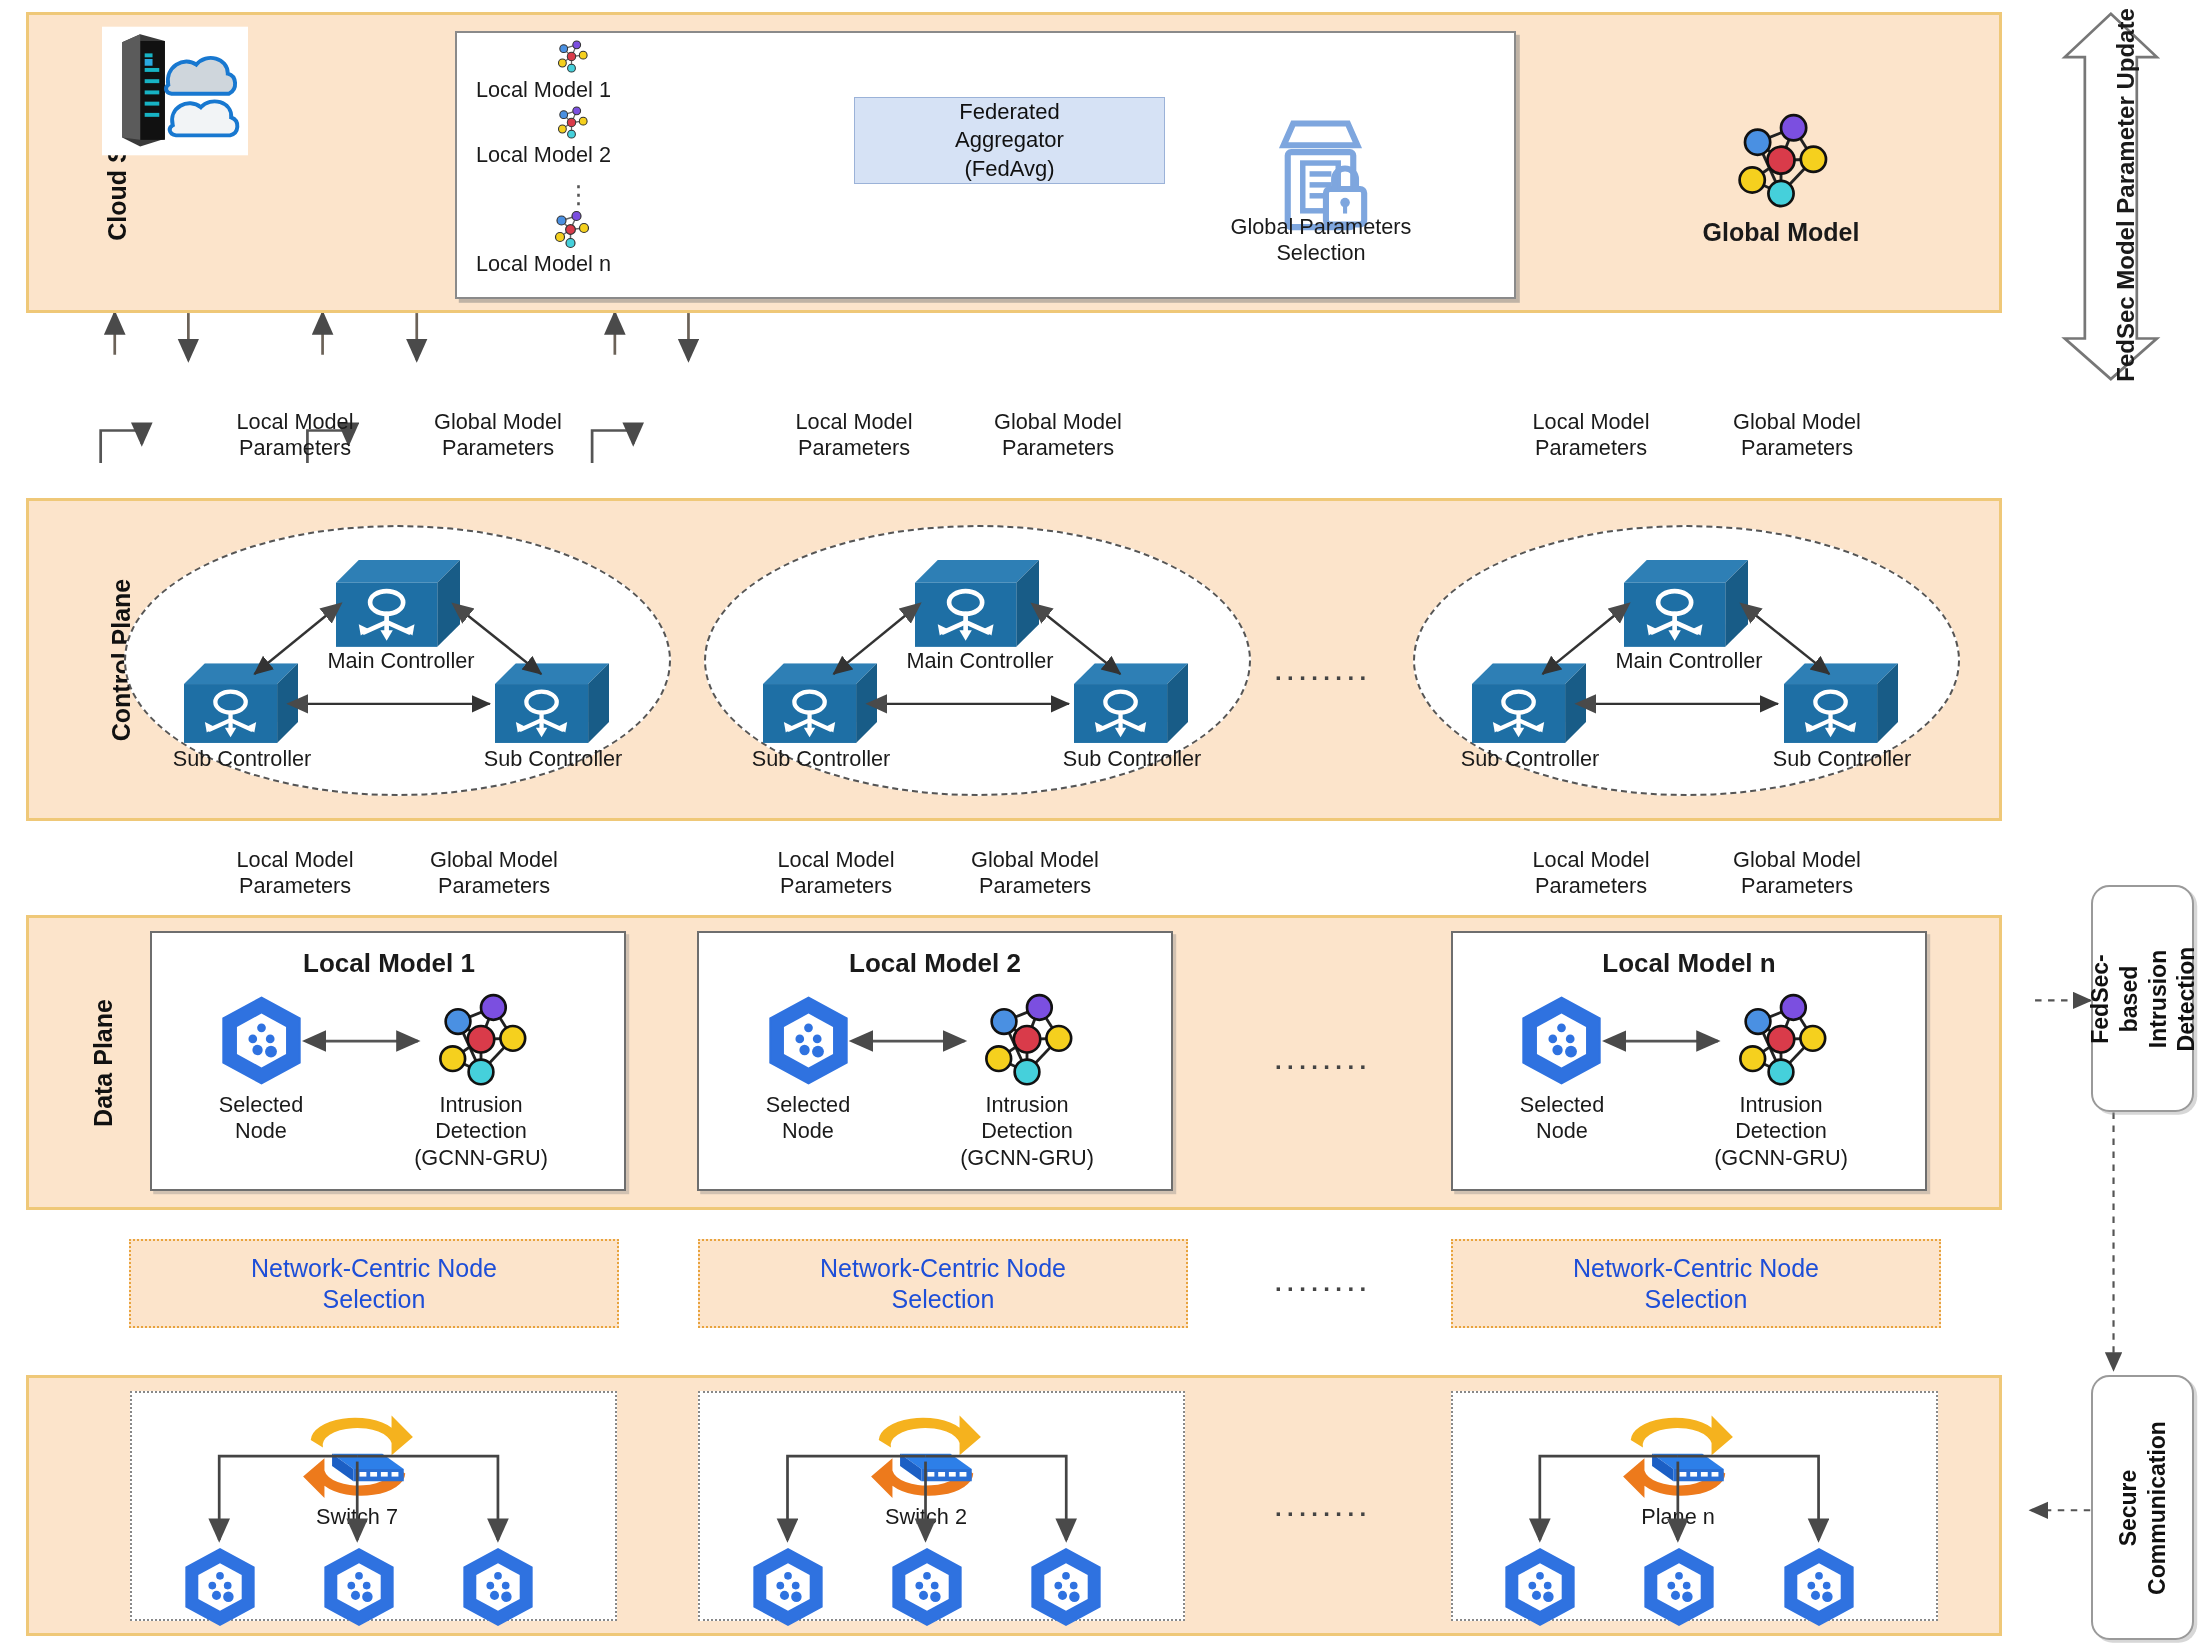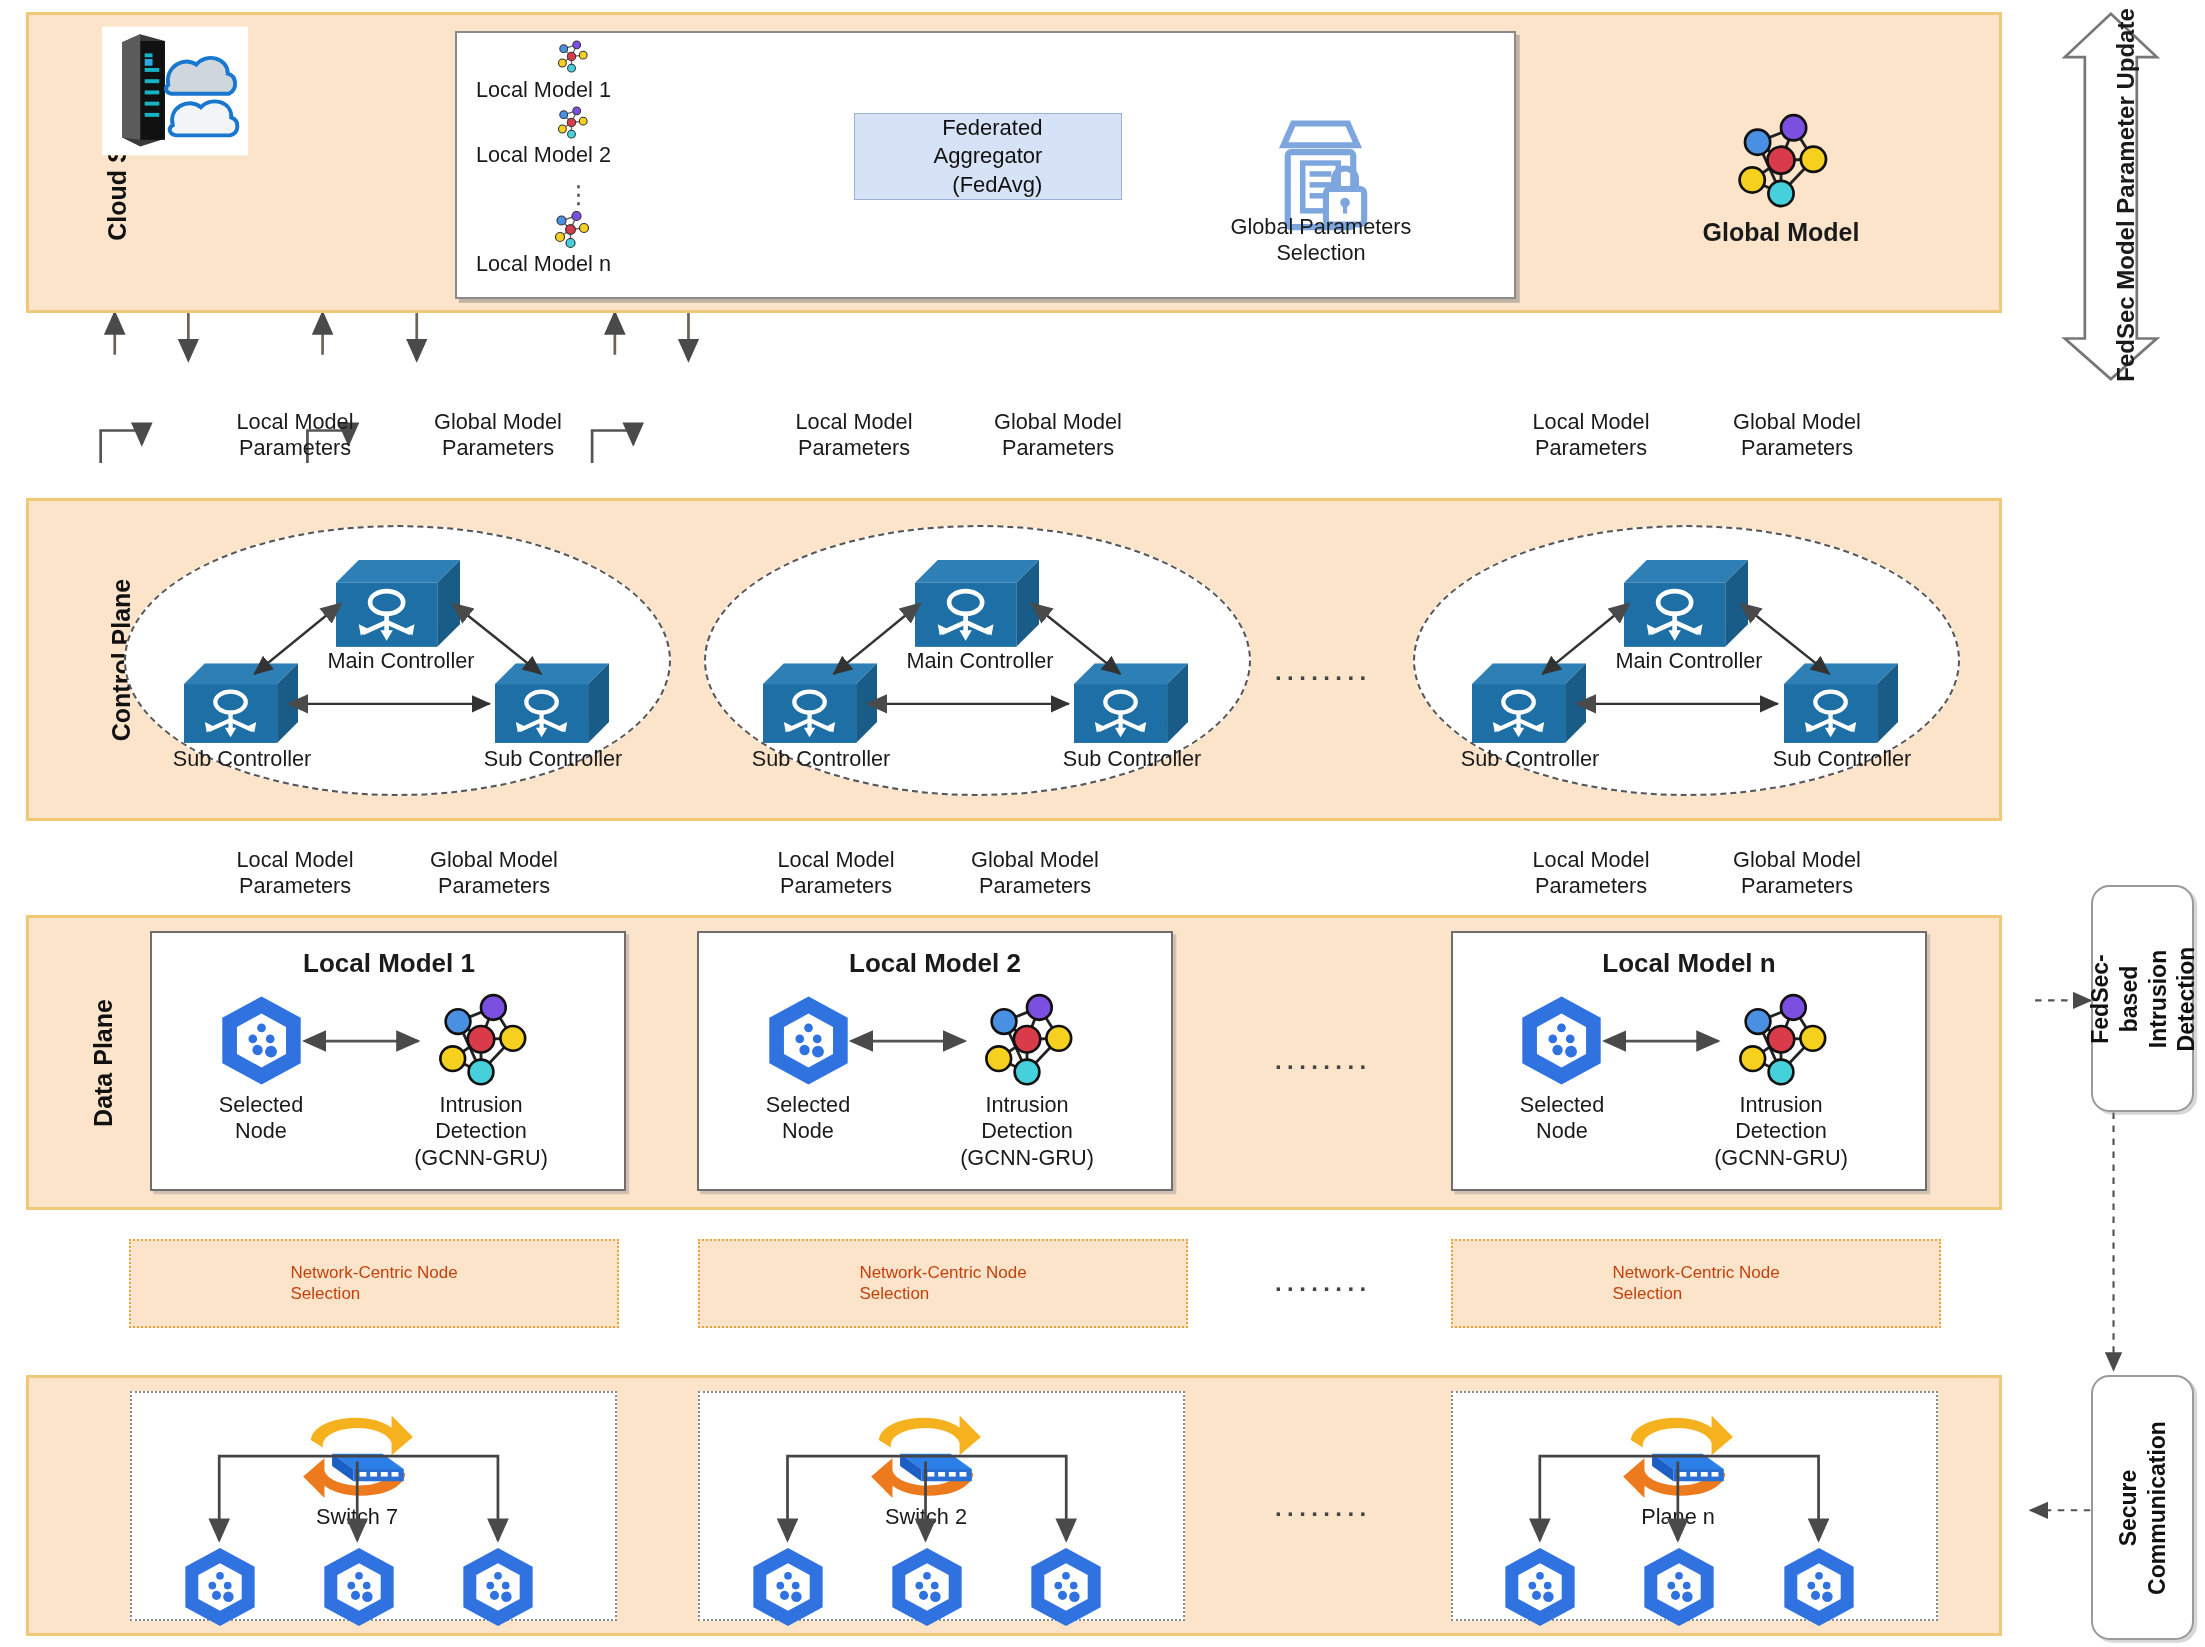--- a/index.html
+++ b/index.html
@@ -78,24 +78,24 @@
     border: 2.2px solid #6e6e6e;
     box-shadow: 3.2px 3.2px 0 rgba(130,130,130,0.35);
   }
 
   
   .dashed-orange {
     position: absolute;
     background: #FCE4CB;
     border: 2.7px dotted #E8A33D;
     display: flex; align-items: center; justify-content: center;
-    text-align: left;
-    font-size: 17px;
+    text-align: center;
+    font-size: 25px;
     line-height: 1.22;
-    color: #c2410c;
+    color: #1d4ed8;
     white-space: pre-line;
   }
   .dashed-gray {
     position: absolute;
     background: #ffffff;
     border: 2.7px dotted #888;
   }
 
   
   .side-box {
@@ -332,21 +332,21 @@
     </svg>
   <div class="txt" style="left:476px; top:142px;">Local Model 2</div>
 
   <div class="txt" style="left:566px; top:179px; font-size:25px; color:#555;">⋮</div>
 
   <svg class="abs" style="left:548px; top:207px; width:45px; height:45px;" viewBox="0 0 60 60">
       <use href="#nnmini"></use>
     </svg>
   <div class="txt" style="left:476px; top:251px;">Local Model n</div>
 
-  <div class="fedbox" style="left:854px; top:113px; width:268px; height:87px;text-align:right;">Federated
+  <div class="fedbox" style="left:854px; top:97px; width:311px; height:87px;">Federated
 Aggregator
 (FedAvg)</div>
 
   <svg class="abs" style="left:1272px; top:118px; width:97px; height:116px;" viewBox="0 0 140 170">
       <use href="#gpm"></use>
     </svg>
   <div class="txt c" style="left:1321px; top:214px; text-align:center;">Global Parameters
 Selection</div>
 
   <svg class="abs" style="left:1727px; top:108px; width:108px; height:108px;" viewBox="0 0 120 120">

